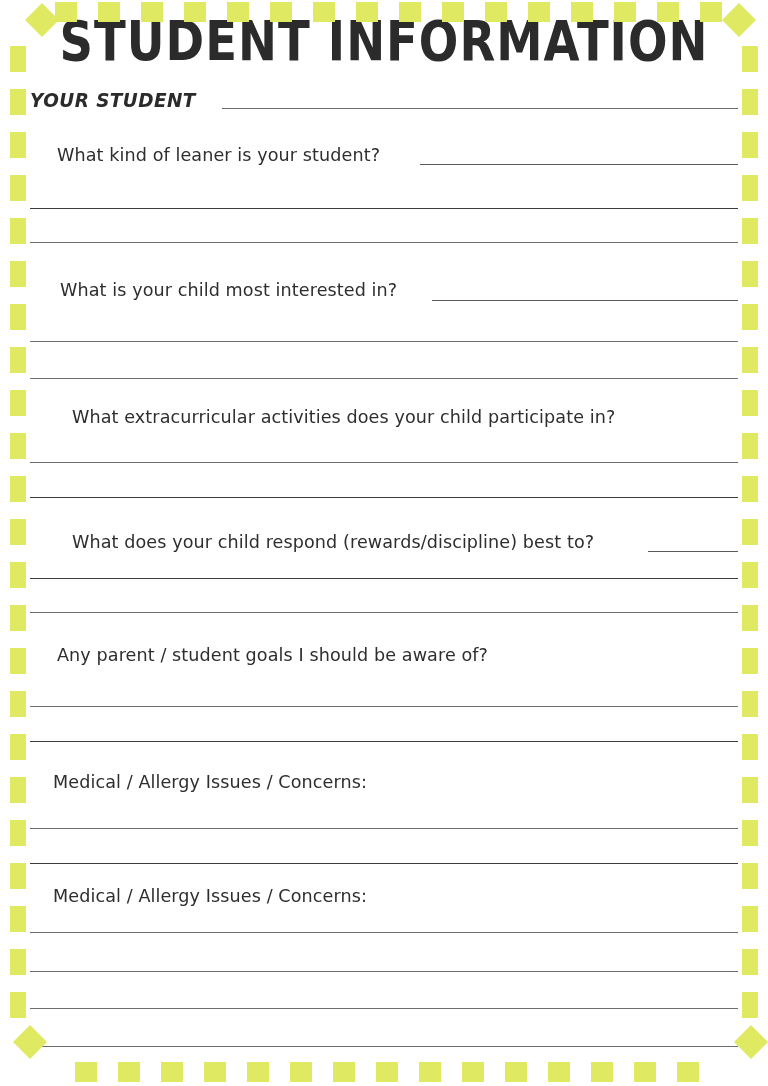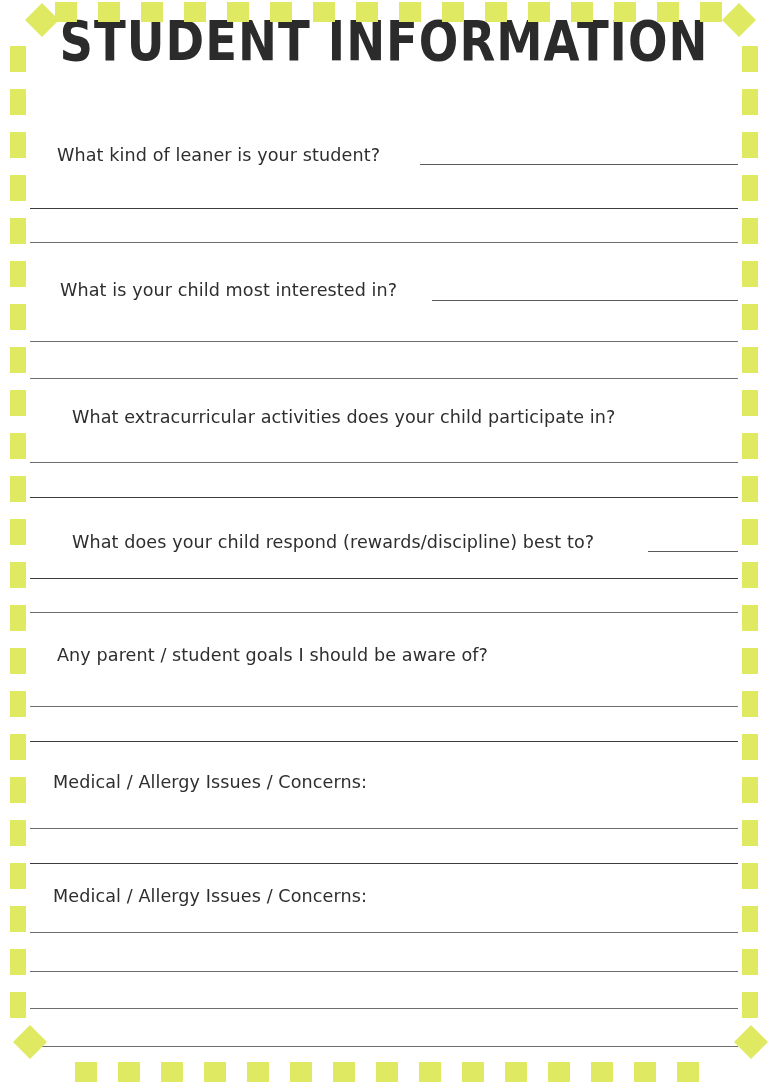--- a/index.html
+++ b/index.html
@@ -108,20 +108,24 @@
   .rule.dark { border-bottom-color: #3c3c3c; }
   .rule.tail { border-bottom-color: #5a5a5a; }
 </style>
 </head>
 <body>
 
 <div class="page">
 
   <div class="title">STUDENT INFORMATION</div>
 
+  <div class="section-head">
+    <div class="sh-text">YOUR STUDENT</div>
+    <div class="sh-rule"></div>
+  </div>
 
   <div id="questions-root">
       <div class="q-label" style="left: 57px; top: 144px;">What kind of leaner is your student?</div>
       <div class="rule tail" style="left: 420px; top: 164px; width: 318px;"></div>
       <div class="rule dark" style="left: 30px; top: 208px; width: 708px;"></div>
       <div class="rule " style="left: 30px; top: 242px; width: 708px;"></div>
       <div class="q-label" style="left: 60px; top: 279px;">What is your child most interested in?</div>
       <div class="rule tail" style="left: 432px; top: 300px; width: 306px;"></div>
       <div class="rule " style="left: 30px; top: 341px; width: 708px;"></div>
       <div class="rule " style="left: 30px; top: 378px; width: 708px;"></div>

